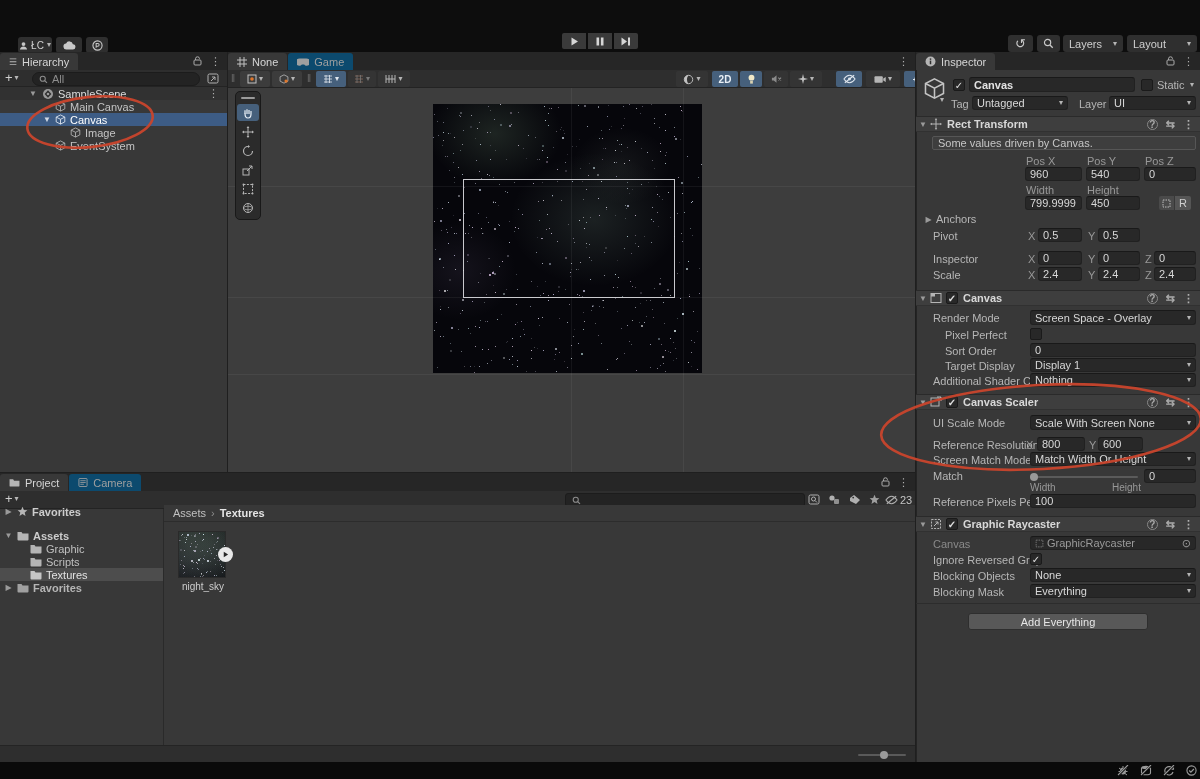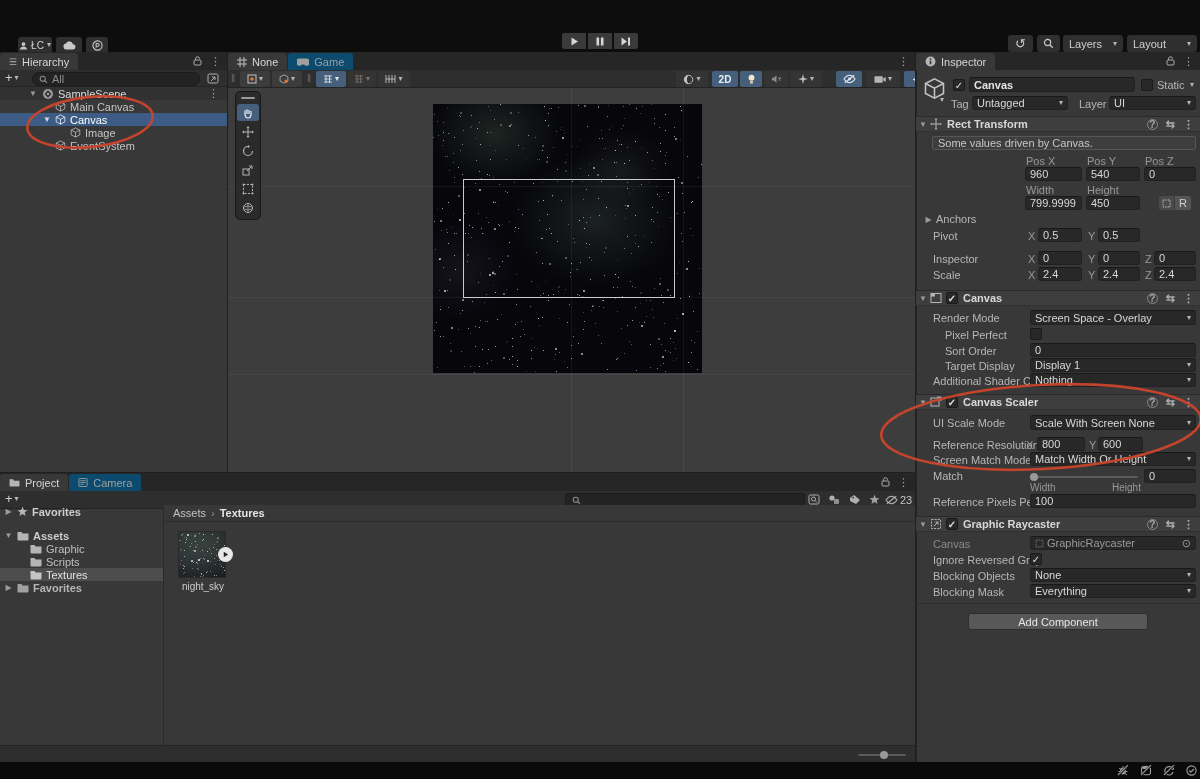--- a/index.html
+++ b/index.html
@@ -1385,21 +1385,21 @@
       <span class="caret">▾</span>
     </div>
   <span class="lbl" style="left:17px;top:516px">Blocking Mask</span>
   <div class="field drop" style="left:114px;top:514px;width:166px;height:14px">
       <span>Everything</span>
       <span class="caret">▾</span>
     </div>
   <div class="abs" style="left:0;top:533px;width:284px;height:1px;background:#2c2c2c"></div>
 
   <div style="position:absolute;left:52px;top:543px;width:180px;height:17px;background:#585858;border:1px solid #2e2e2e;border-radius:3px;display:flex;align-items:center;justify-content:center;color:#e6e6e6">
-    <span>Add Component</span>
+    <span>Add Everything</span>
   </div>
 </div>
 
 <div class="abs" style="left:0;top:762px;width:1200px;height:17px;background:#0a0a0a">
   <span class="abs" style="left:1117px;top:3px">
       <svg width="12" height="11" viewBox="0 0 12 11">
         <ellipse cx="6" cy="6" rx="3" ry="3.6" fill="#9a9a9a"></ellipse>
         <path d="M2 3 4 4.5M10 3 8 4.5M1.5 6.5h2M8.5 6.5h2M2 10 4 8.5M10 10 8 8.5M6 1v1.5" stroke="#9a9a9a"></path>
         <line x1="1" y1="10.5" x2="11" y2="0.5" stroke="#0a0a0a" stroke-width="2.4"></line>
         <line x1="1" y1="10" x2="11" y2="0" stroke="#9a9a9a" stroke-width="1.1"></line>

